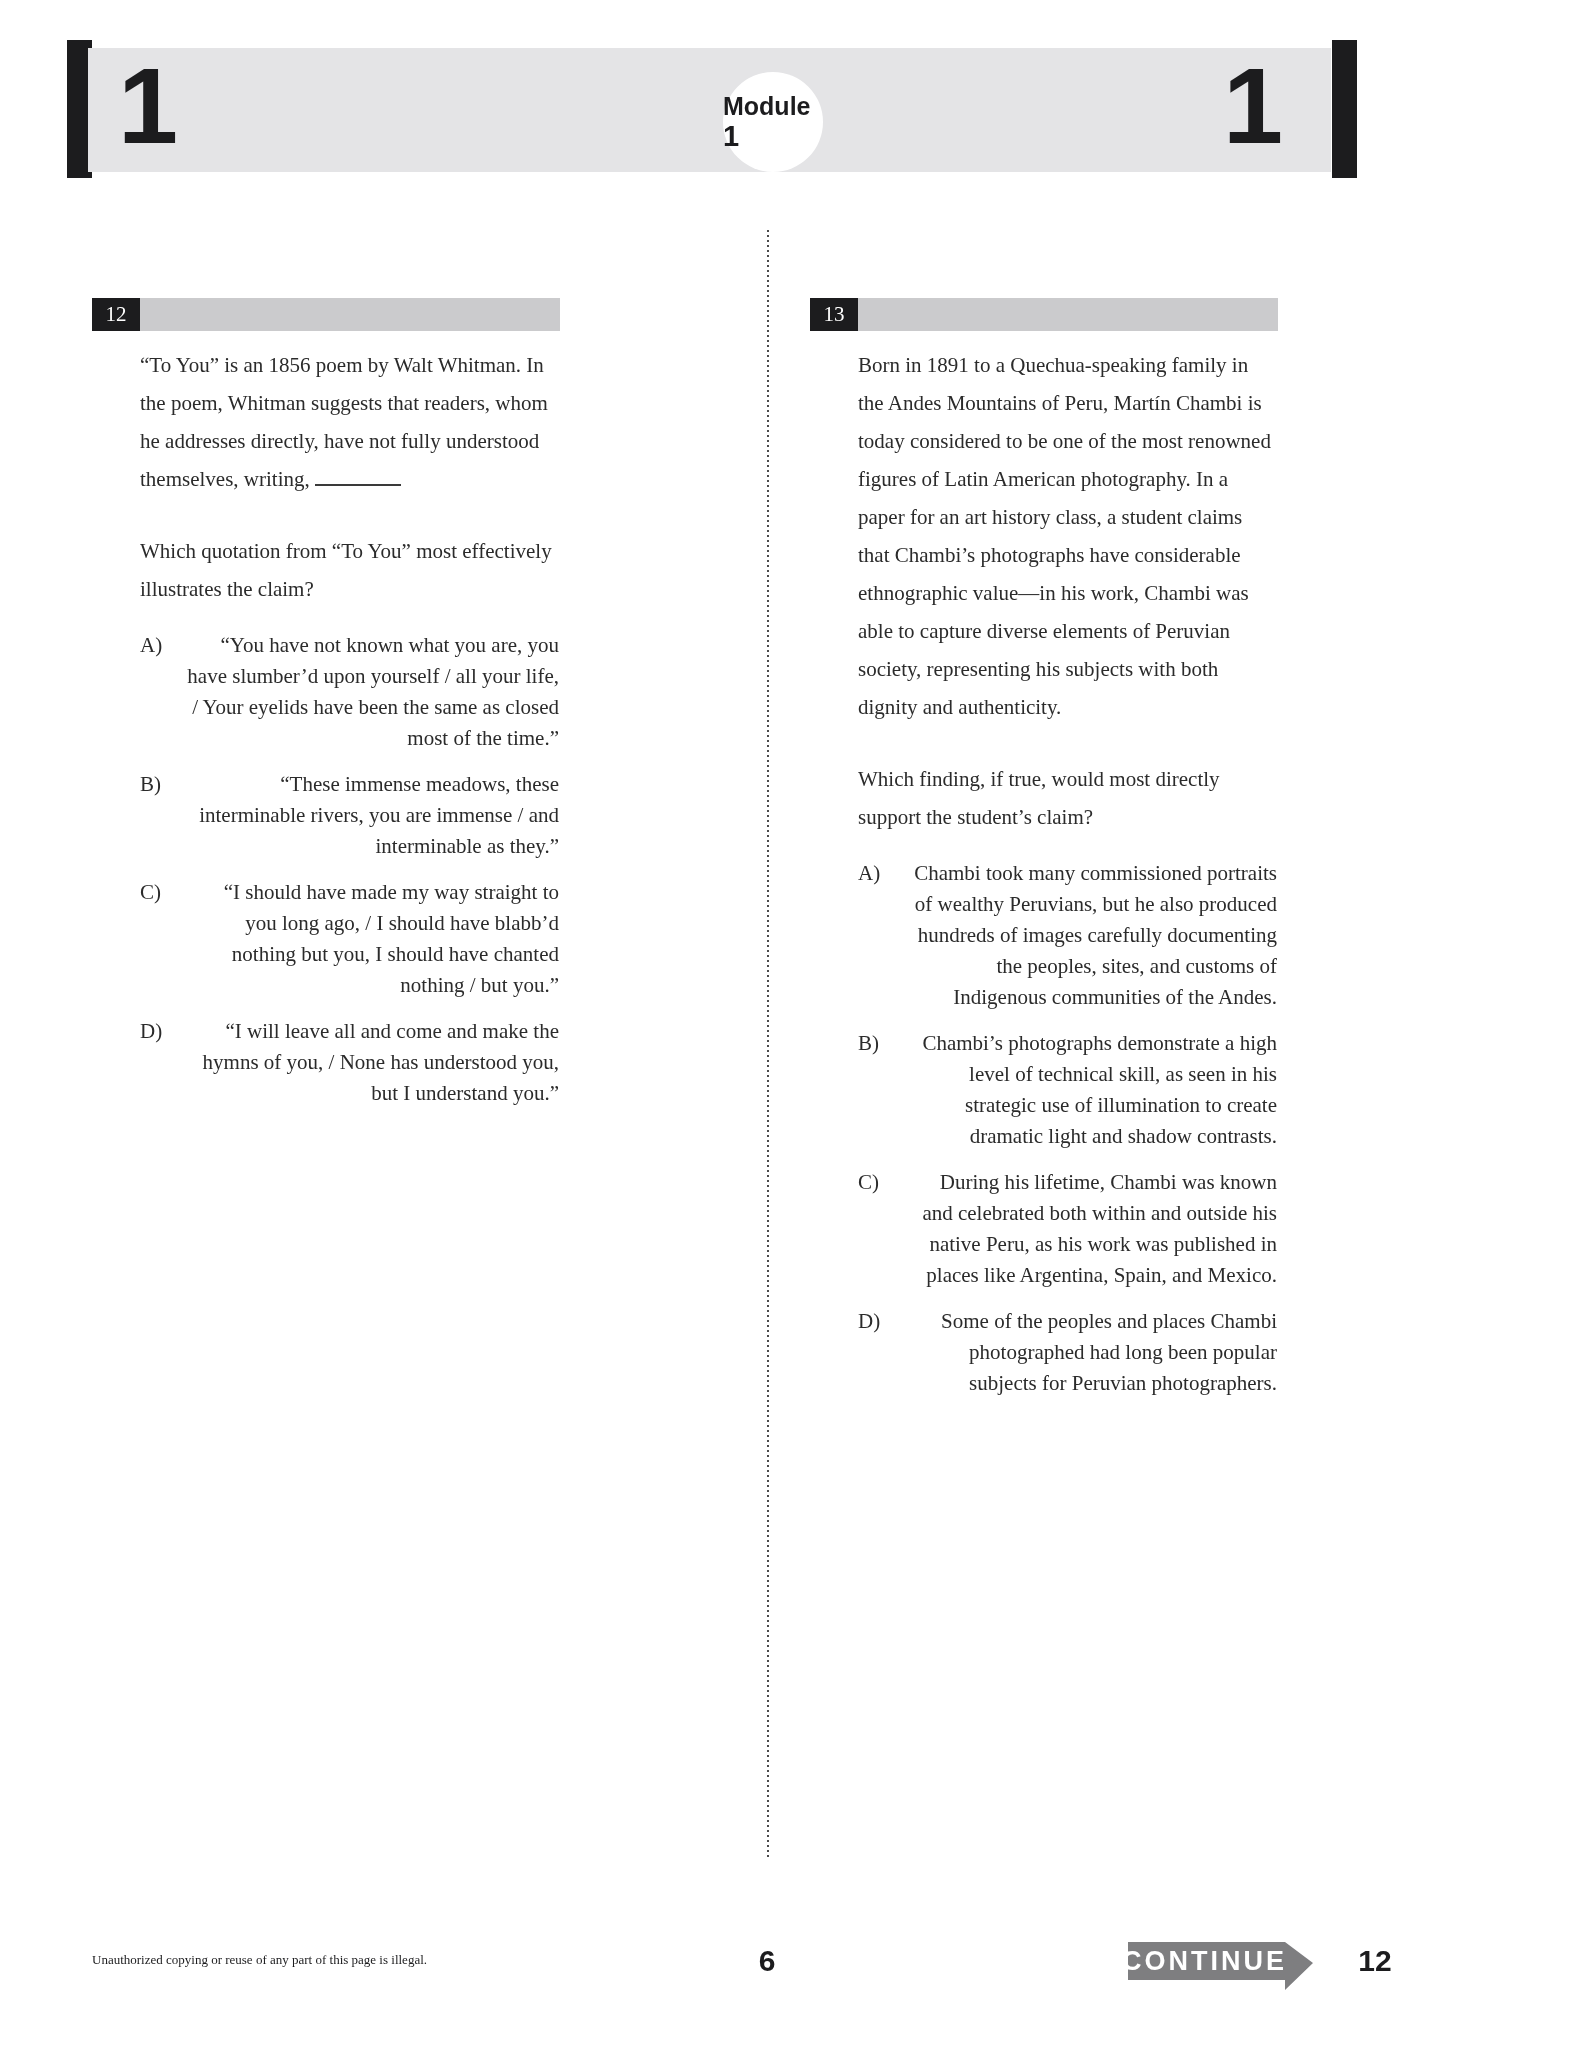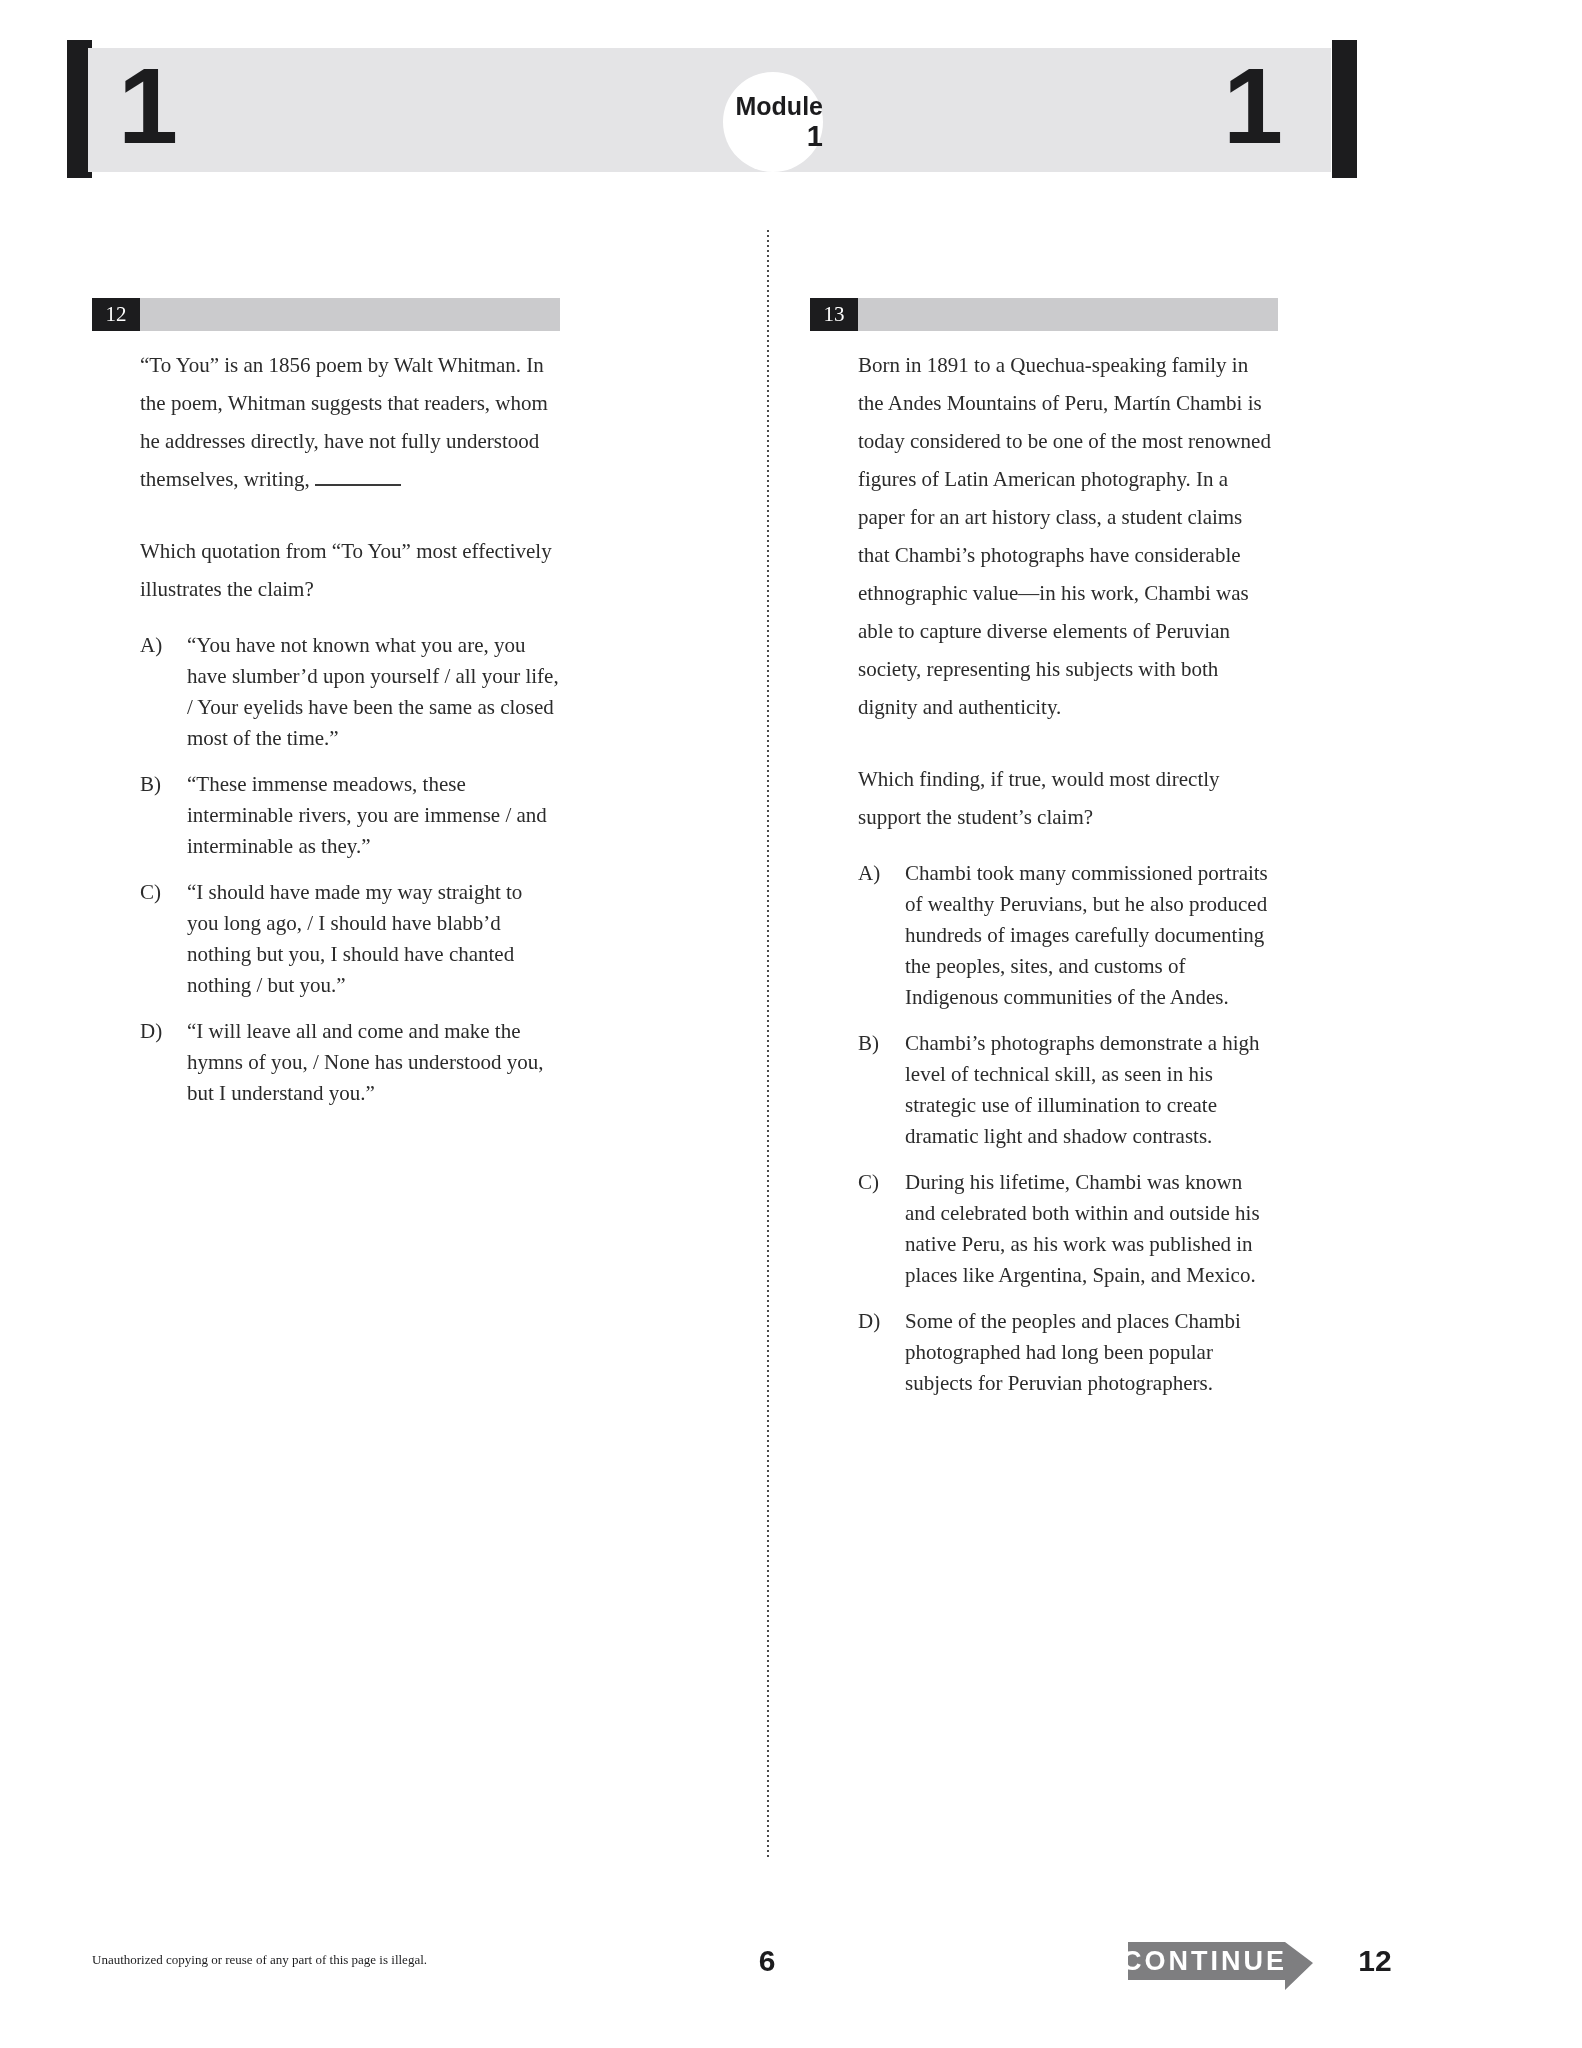--- a/index.html
+++ b/index.html
@@ -27,21 +27,21 @@
     font-family:"Liberation Sans", sans-serif;
     font-weight:bold; font-size:108px; line-height:124px;
     color:#1c1c1e;
   }
   .big-num.left  { left:30px; }
   .big-num.right { right:48px; }
   .module-circle {
     position:absolute; left:635px; top:24px;
     width:100px; height:100px; border-radius:50%;
     background:#ffffff;
-    display:flex; flex-direction:column; align-items:flex-end; justify-content:center;
+    display:flex; flex-direction:column; align-items:flex-start; justify-content:center;
     font-family:"Liberation Sans", sans-serif; font-weight:bold; color:#1c1c1e;
   }
   .module-word { font-size:25px; line-height:28px; white-space:nowrap; }
   .module-num  { font-size:29px; line-height:32px; }
 
   
   .question { position:absolute; width:468px; }
   .question.q-left  { left:92px;  top:298px; }
   .question.q-right { left:810px; top:298px; }
   .q-header { display:flex; height:33px; background:#cbcbcd; }
@@ -62,20 +62,21 @@
     margin-left:5px; vertical-align:baseline;
   }
   .options { margin-top:22px; }
   .option { display:flex; margin-bottom:15px; }
   .option .letter {
     flex:0 0 47px; font-size:21px; line-height:31px; color:#2b2b2b;
   }
   .option .text {
     flex:1 1 auto; font-size:21px; line-height:31px; color:#2b2b2b;
     max-width:372px;
+    text-align:right;
   }
 
   
   .divider {
     position:absolute; left:767px; top:230px;
     width:2px; height:1630px;
     background-image:repeating-linear-gradient(to bottom, #4a4a4a 0 2px, transparent 2px 5px);
   }
 
   

